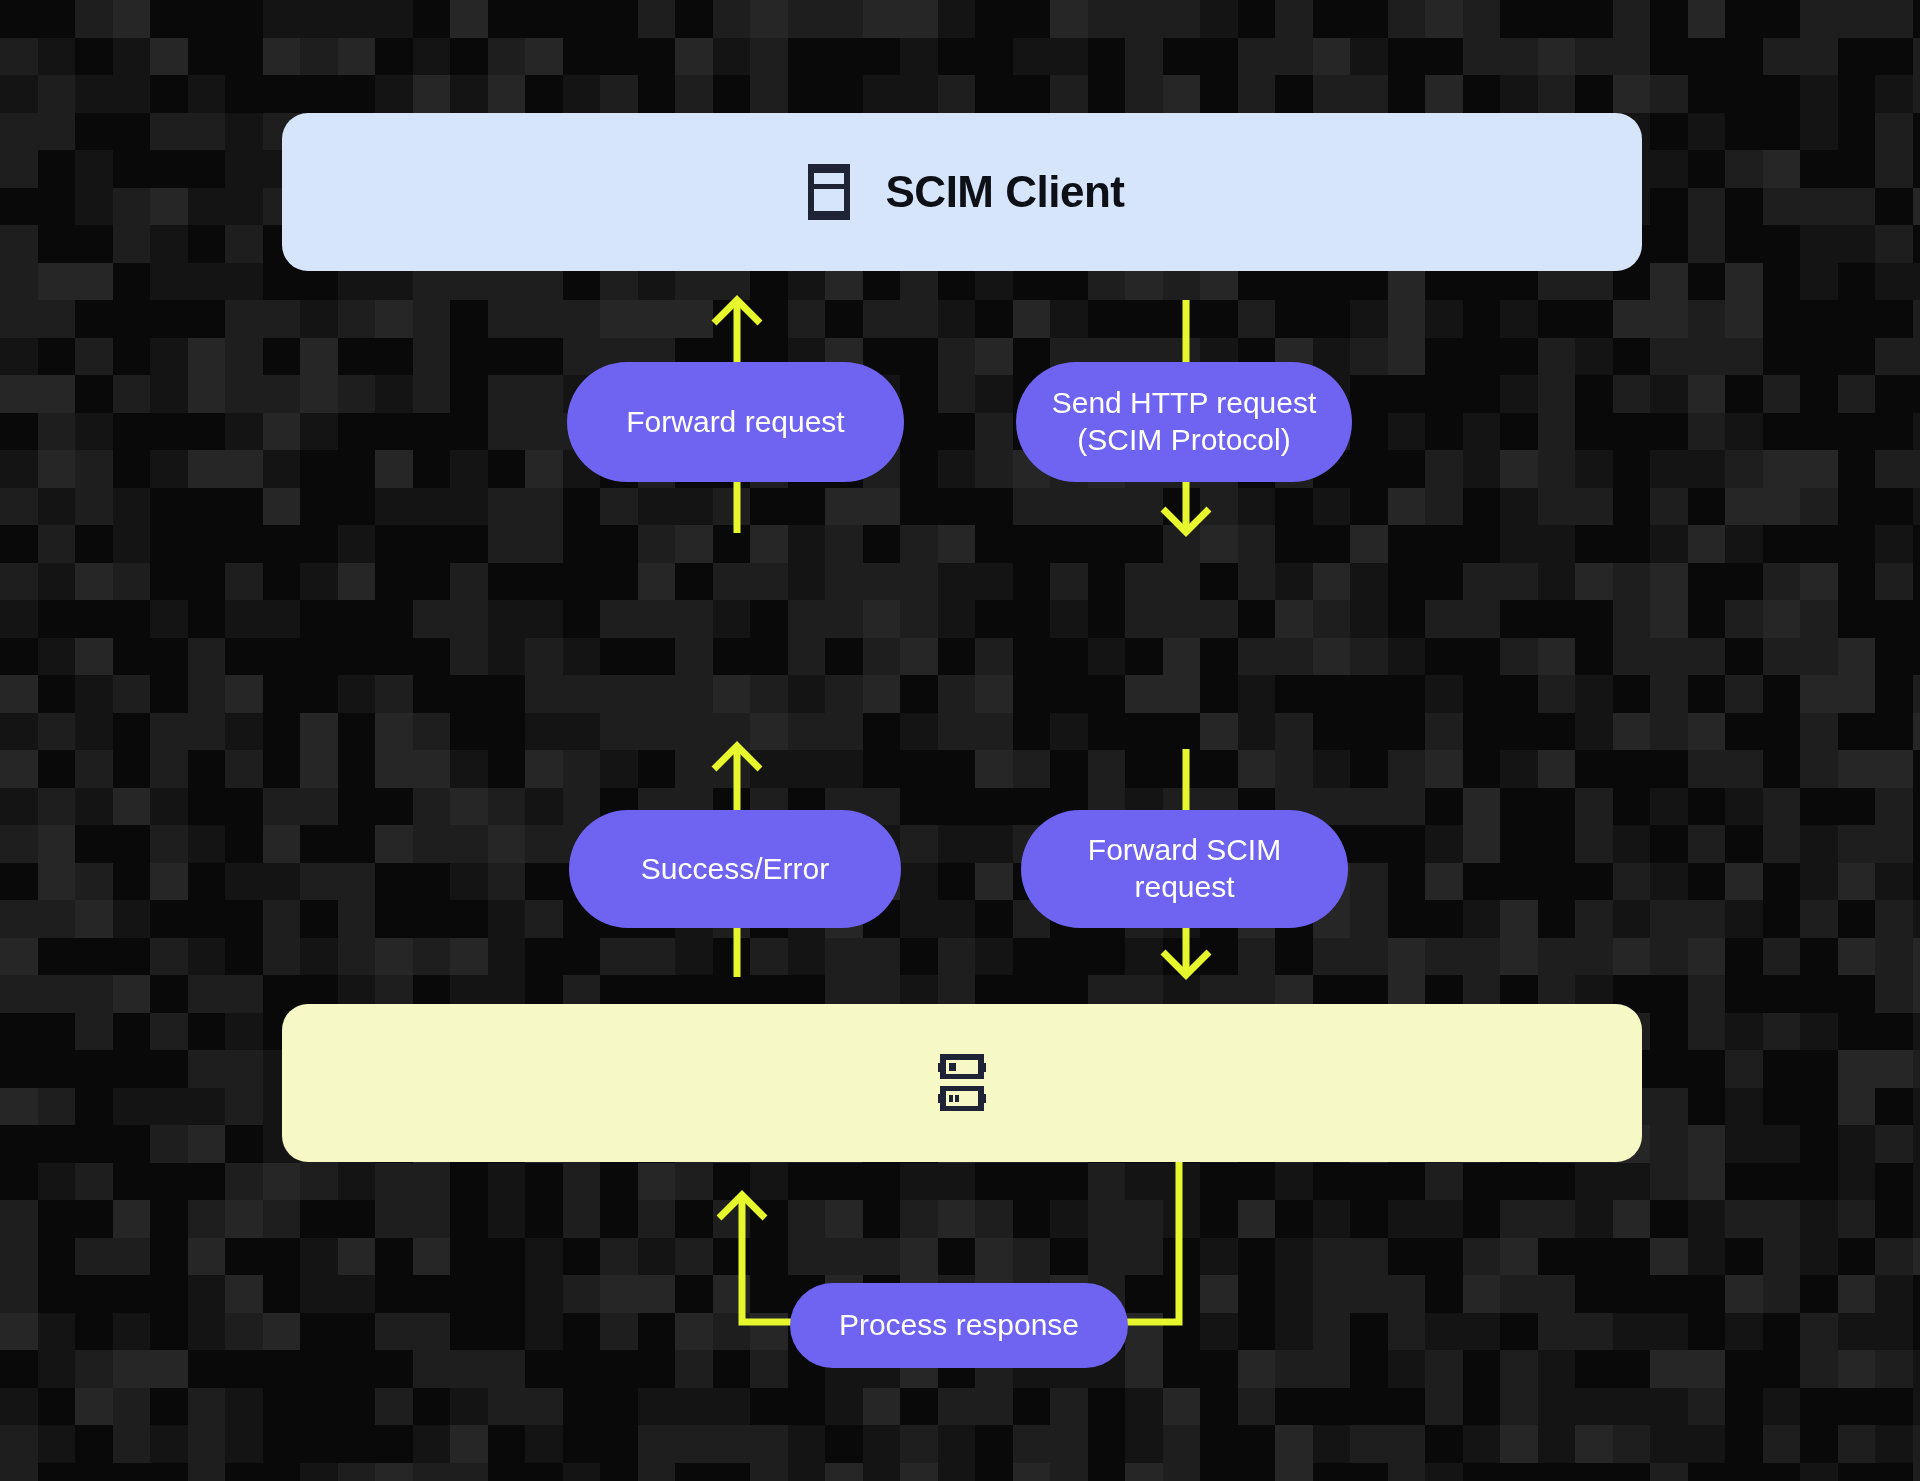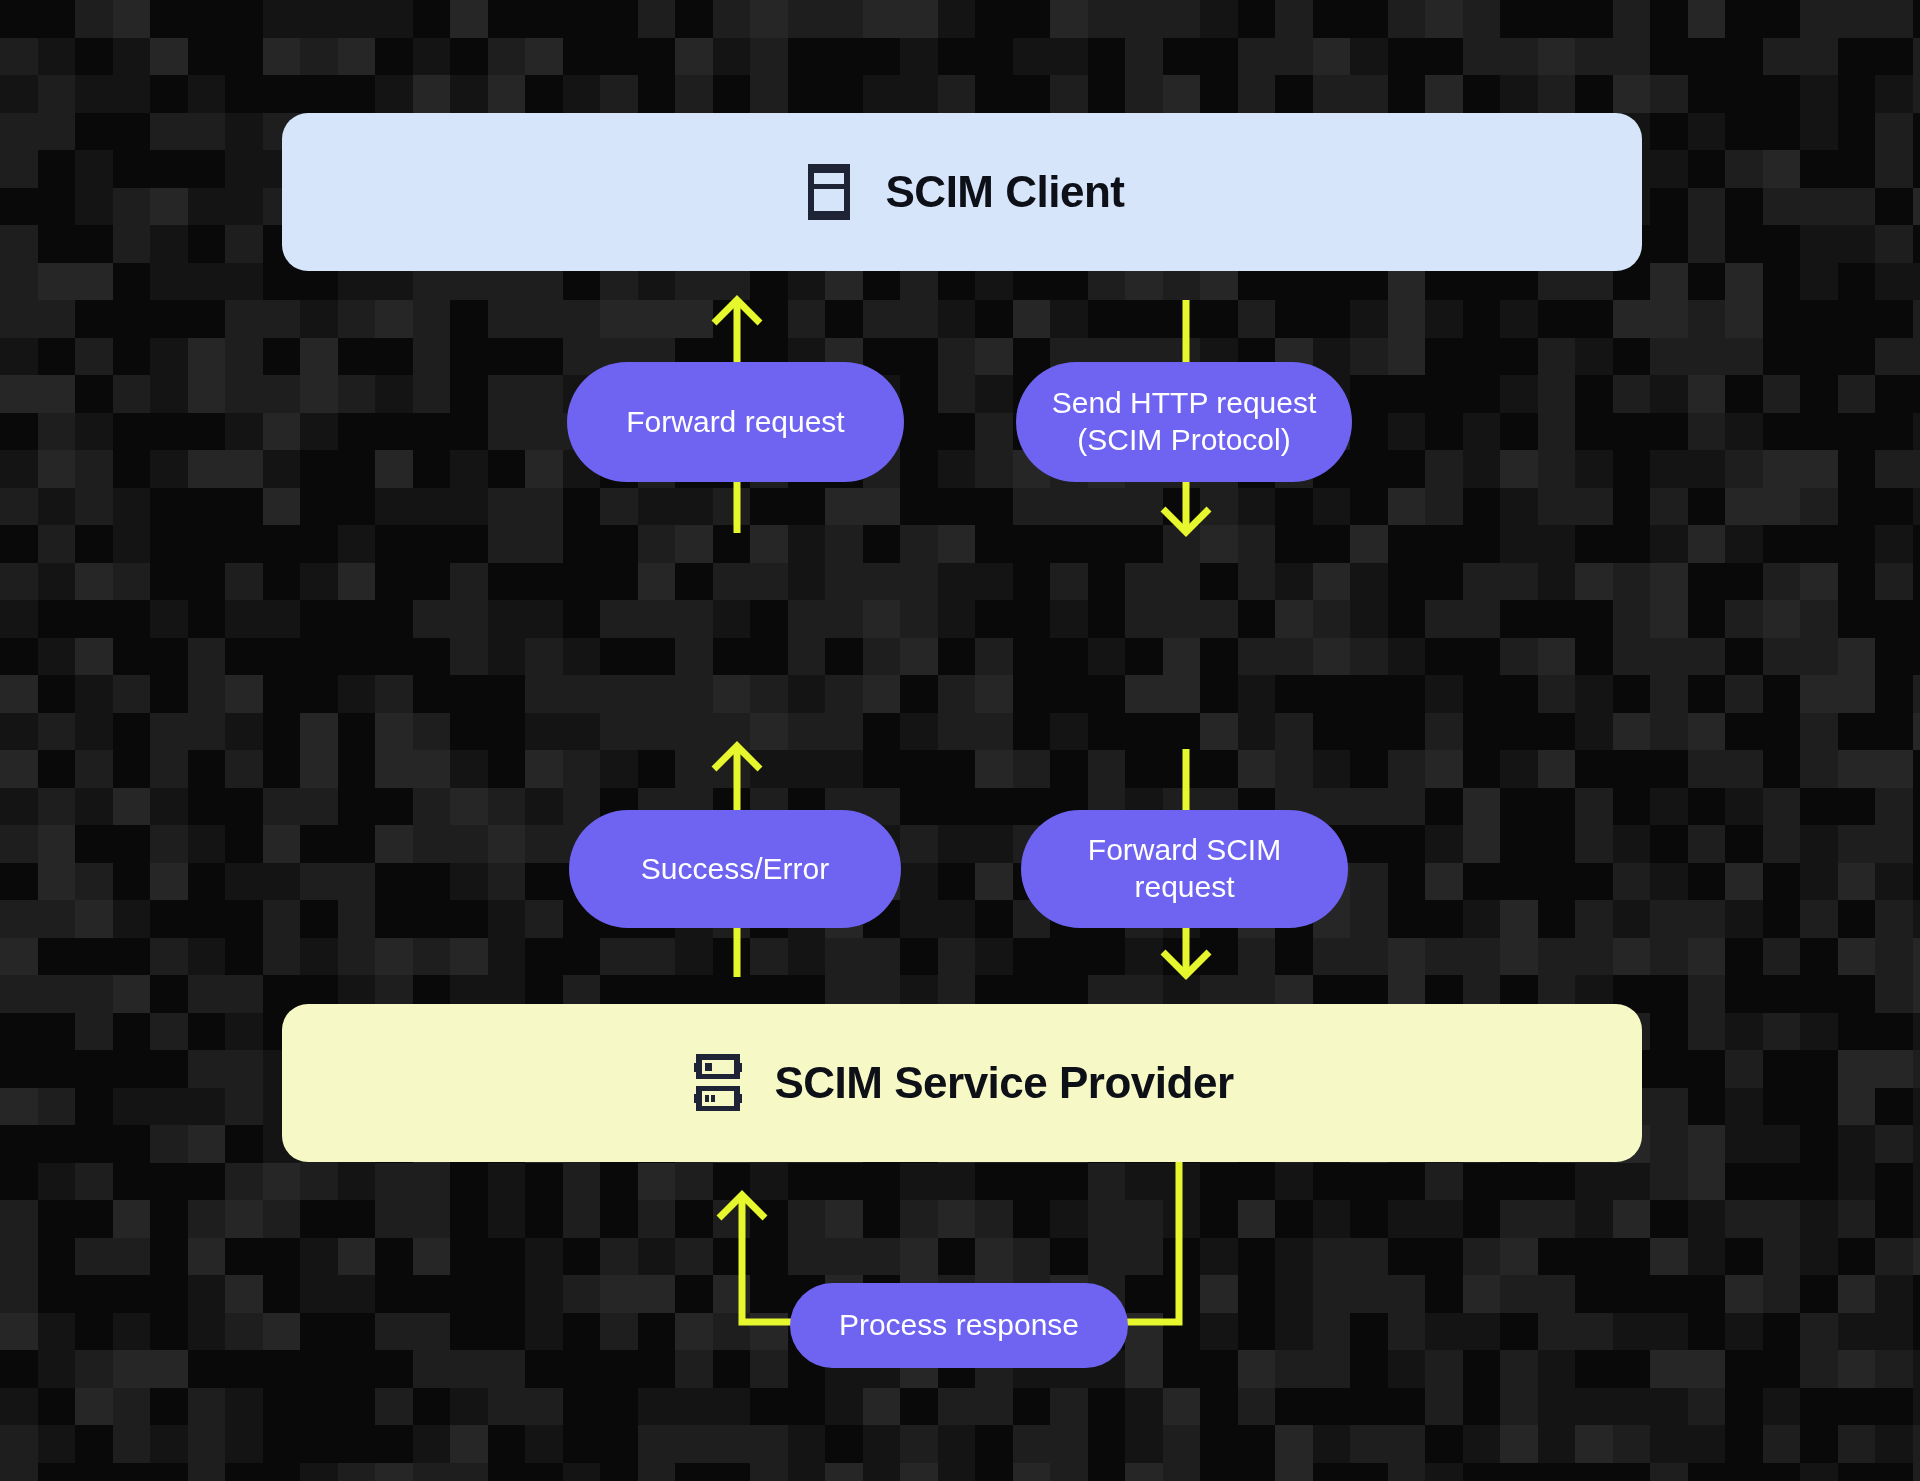--- a/index.html
+++ b/index.html
@@ -2165,21 +2165,20 @@
       <rect x="1.2" y="3.2" width="1.6" height="2.6" fill="var(--icon)"></rect>
       <rect x="13.2" y="3.2" width="1.6" height="2.6" fill="var(--icon)"></rect>
       <rect x="2.6" y="1.6" width="10.8" height="5.6" fill="none" stroke="var(--icon)" stroke-width="1.5"></rect>
       <rect x="4.3" y="3.3" width="2" height="2.2" fill="var(--icon)"></rect>
       <rect x="1.2" y="12.2" width="1.6" height="2.6" fill="var(--icon)"></rect>
       <rect x="13.2" y="12.2" width="1.6" height="2.6" fill="var(--icon)"></rect>
       <rect x="2.6" y="10.6" width="10.8" height="5.6" fill="none" stroke="var(--icon)" stroke-width="1.5"></rect>
       <rect x="4.3" y="12.3" width="1" height="2.2" fill="var(--icon)"></rect>
       <rect x="6" y="12.3" width="1" height="2.2" fill="var(--icon)"></rect>
     </svg>
-    <span class="node-label">SCIM Service Provider</span>
   </div>
 
   <div class="pill" id="pill-forward-response">Forward request</div>
   <div class="pill" id="pill-success-error">Success/Error</div>
   <div class="pill" id="pill-send-http">Send HTTP request
 (SCIM Protocol)</div>
   <div class="pill" id="pill-forward-scim">Forward SCIM
 request</div>
   <div class="pill" id="pill-process">Process response</div>
 

